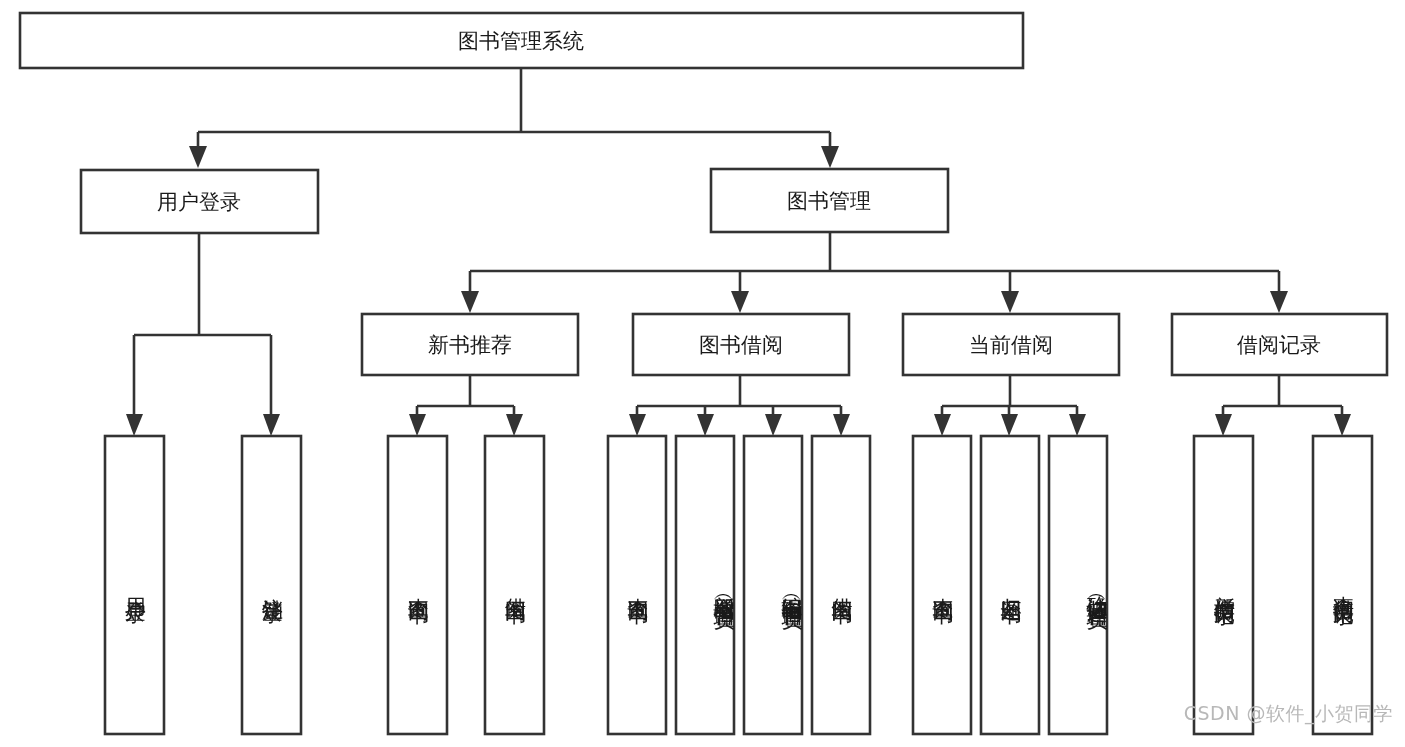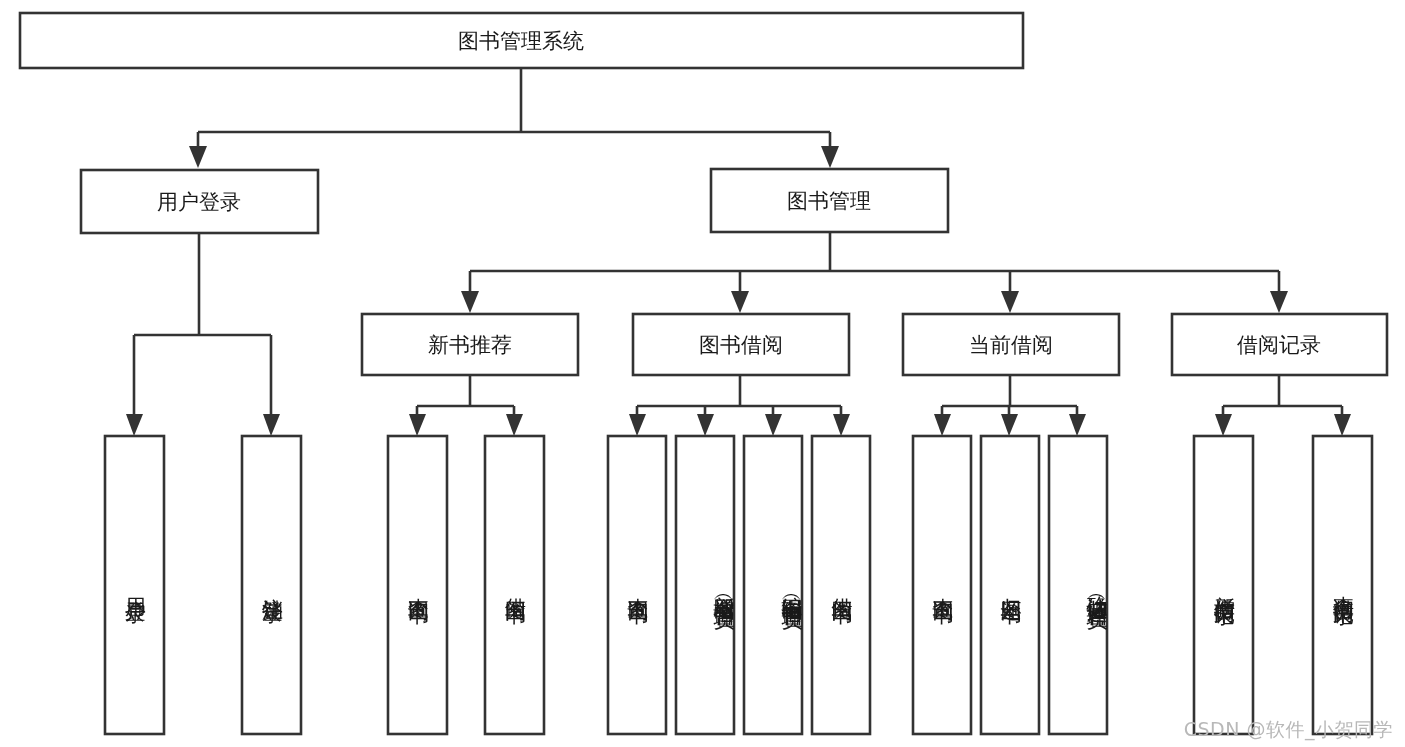--- a/index.html
+++ b/index.html
@@ -66,21 +66,21 @@
     justify-content: center;
     pointer-events: none;
     user-select: none;
   }
   .vlabel.centered {
     align-items: center;
   }
   .watermark {
     position: absolute;
     right: 12px;
-    bottom: 4px;
+    bottom: 20px;
     font-family: "DejaVu Sans", "Liberation Sans", sans-serif;
     font-size: 19px;
     color: #b8b8b8;
     letter-spacing: 0.5px;
     white-space: nowrap;
     user-select: none;
   }
 </style>
 </head>
 <body>

